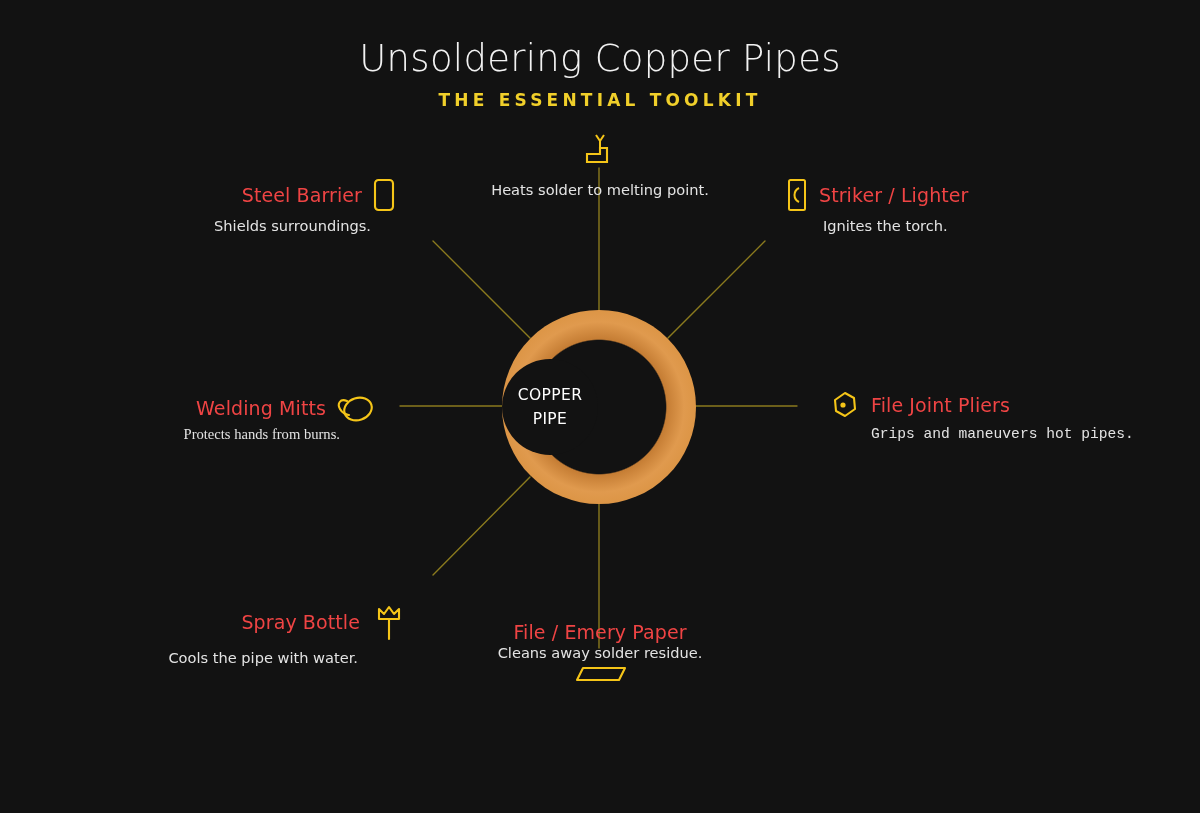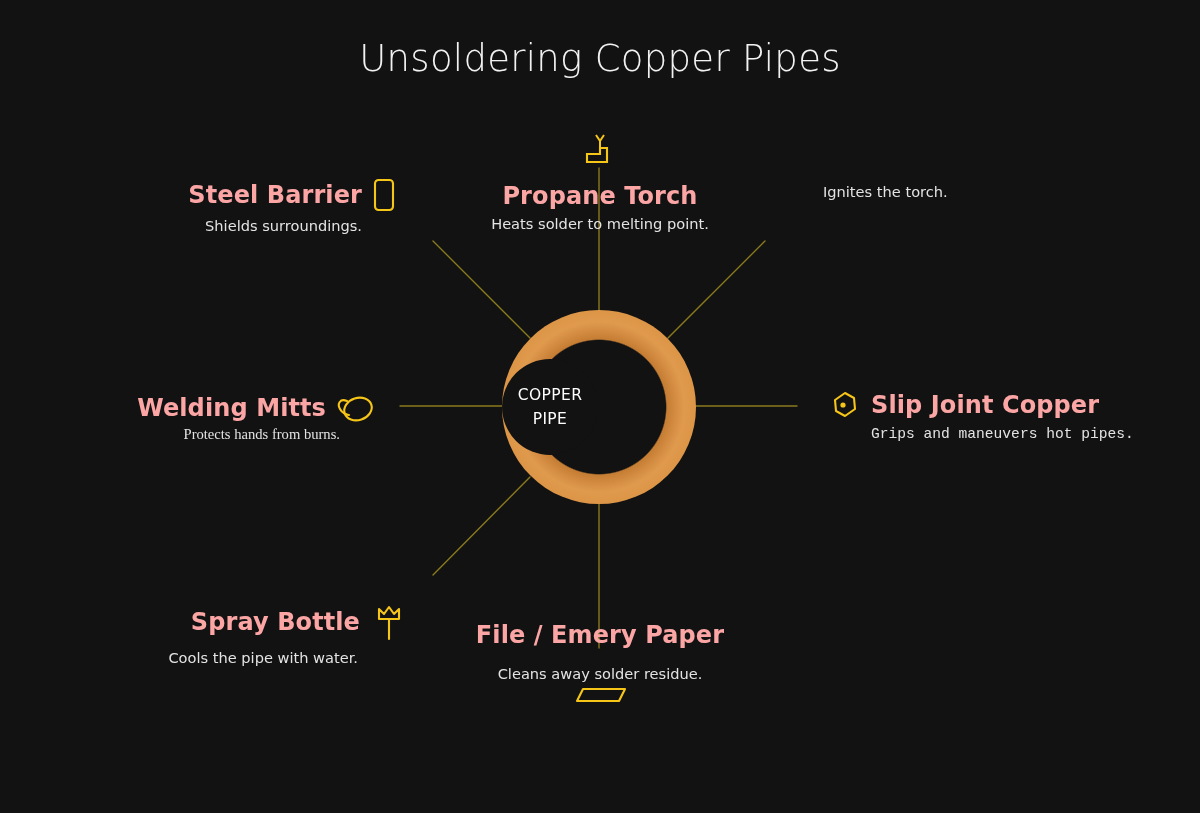--- a/index.html
+++ b/index.html
@@ -99,23 +99,23 @@
     position: absolute;
   }
   .node-row {
     display: flex;
     align-items: center;
   }
   .node.left .node-row { justify-content: flex-end; }
   .node.right .node-row { justify-content: flex-start; }
 
   .node-title {
-    font-size: 24px;
-    font-weight: 700;
-    color: #fca5a5;
+    font-size: 19px;
+    font-weight: 400;
+    color: #ef4444;
     white-space: nowrap;
     letter-spacing: 0.1px;
   }
   .node-desc {
     font-size: 14.6px;
     color: #e3e3e3;
     white-space: nowrap;
     font-weight: 400;
   }
   .node.left .node-desc { text-align: right; }
@@ -124,21 +124,21 @@
 
   .icon {
     display: inline-block;
     line-height: 0;
     flex: none;
   }
 
   
   #node-steel-barrier  { left: 196px;  top: 178px; width: 200px; }
   #node-steel-barrier .icon { margin-left: 10px; }
-  #node-steel-barrier .node-desc { margin-top: 5px; margin-right: 34px; }
+  #node-steel-barrier .node-desc { margin-top: 5px; margin-right: 25px; }
 
   #node-propane-torch  { left: 434px;  top: 132px; width: 332px; }
   #node-propane-torch .icon-top { display:flex; justify-content:center; }
   #node-propane-torch .node-title { margin-top: 6px; text-align:center; width:100%; }
   #node-propane-torch .node-desc { margin-top: 5px; width: 100%; }
 
   #node-striker        { left: 786px;  top: 178px; width: 260px; }
   #node-striker .icon { margin-right: 11px; }
   #node-striker .node-desc { margin-top: 5px; margin-left: 37px; }
 
@@ -149,30 +149,31 @@
   #node-slip-joint     { left: 830px;  top: 390px; width: 280px; }
   #node-slip-joint .icon { margin-right: 11px; }
   #node-slip-joint .node-desc { margin-top: 6px; margin-left: 41px; font-family: Liberation Mono, monospace; }
 
   #node-spray-bottle   { left: 166px;  top: 601px; width: 238px; }
   #node-spray-bottle .icon { margin-left: 14px; }
   #node-spray-bottle .node-desc { margin-top: 6px; margin-right: 46px; }
 
   #node-file-emery     { left: 468px;  top: 613px; width: 264px; }
   #node-file-emery .node-title { text-align:center; width:100%;margin-top:8px; }
-  #node-file-emery .node-desc { margin-top: 16px; width: 100%; }
+  #node-file-emery .node-desc { margin-top: 1px; width: 100%; }
   #node-file-emery .icon-bottom { display:flex; justify-content:center; margin-top: 2px; }
 </style>
 </head>
 <body>
 
 <div id="stage">
 
   <div class="header">
     <div class="title">Unsoldering Copper Pipes</div>
+    <div class="subtitle">THE ESSENTIAL TOOLKIT</div>
   </div>
 
   <svg id="lines" viewBox="0 0 1200 813" width="1200" height="813">
     <g stroke="#8a7a1e" stroke-width="1.4" fill="none" stroke-linecap="round">
 
       <line x1="599" y1="168" x2="599" y2="310"></line>
 
       <line x1="433" y1="241" x2="530" y2="338"></line>
 
       <line x1="765" y1="241" x2="668" y2="338"></line>
@@ -211,25 +212,33 @@
       <span class="icon">
         <svg width="46" height="44" viewBox="0 0 46 44">
 
           <path d="M19 3 L23 9 L27 3" fill="none" stroke="#f5c518" stroke-width="2"></path>
           <line x1="23" y1="9" x2="23" y2="16" stroke="#f5c518" stroke-width="2"></line>
 
           <path d="M23 16 L30 16 L30 30 L10 30 L10 22 L23 22 Z" fill="none" stroke="#f5c518" stroke-width="2.1" stroke-linejoin="miter"></path>
         </svg>
       </span>
     </div>
-    <div class="node-title">Propane Torch</div>
     <div class="node-desc">Heats solder to melting point.</div>
   </div>
 
   <div class="node right" id="node-striker">
+    <div class="node-row">
+      <span class="icon">
+        <svg width="22" height="34" viewBox="0 0 22 34">
+          <rect x="3" y="2" width="16" height="30" rx="1.5" ry="1.5" fill="none" stroke="#f5c518" stroke-width="2"></rect>
+          <path d="M13 10 C7 13, 7 21, 13 24" fill="none" stroke="#f5c518" stroke-width="2"></path>
+        </svg>
+      </span>
+      <div class="node-title">Striker / Lighter</div>
+    </div>
     <div class="node-desc">Ignites the torch.</div>
   </div>
 
   <div class="node left" id="node-welding-mitts">
     <div class="node-row">
       <div class="node-title">Welding Mitts</div>
       <span class="icon">
         <svg width="42" height="36" viewBox="0 0 42 36">
           <ellipse cx="24" cy="19" rx="14" ry="11" transform="rotate(-18 24 19)" fill="none" stroke="#f5c518" stroke-width="2.1"></ellipse>
           <path d="M13 11 C6 8, 3 14, 6 19 C8 23, 13 25, 15 25" fill="none" stroke="#f5c518" stroke-width="2.1" stroke-linecap="round"></path>
@@ -240,21 +249,21 @@
   </div>
 
   <div class="node right" id="node-slip-joint">
     <div class="node-row">
       <span class="icon">
         <svg width="30" height="30" viewBox="0 0 30 30">
           <path d="M15 3 L24 8 L25 19 L15 26 L6 21 L5 10 Z" fill="none" stroke="#f5c518" stroke-width="2.1" stroke-linejoin="round"></path>
           <circle cx="13" cy="15" r="2.6" fill="#f5c518"></circle>
         </svg>
       </span>
-      <div class="node-title">Slip Joint Copper</div>
+      <div class="node-title">File Joint Pliers</div>
     </div>
     <div class="node-desc">Grips and maneuvers hot pipes.</div>
   </div>
 
   <div class="node left" id="node-spray-bottle">
     <div class="node-row">
       <div class="node-title">Spray Bottle</div>
       <span class="icon">
         <svg width="30" height="42" viewBox="0 0 30 42">
           <path d="M5 18 L5 8 L10 13 L15 6 L20 13 L25 8 L25 18 Z" fill="none" stroke="#f5c518" stroke-width="2.1" stroke-linejoin="round"></path>

